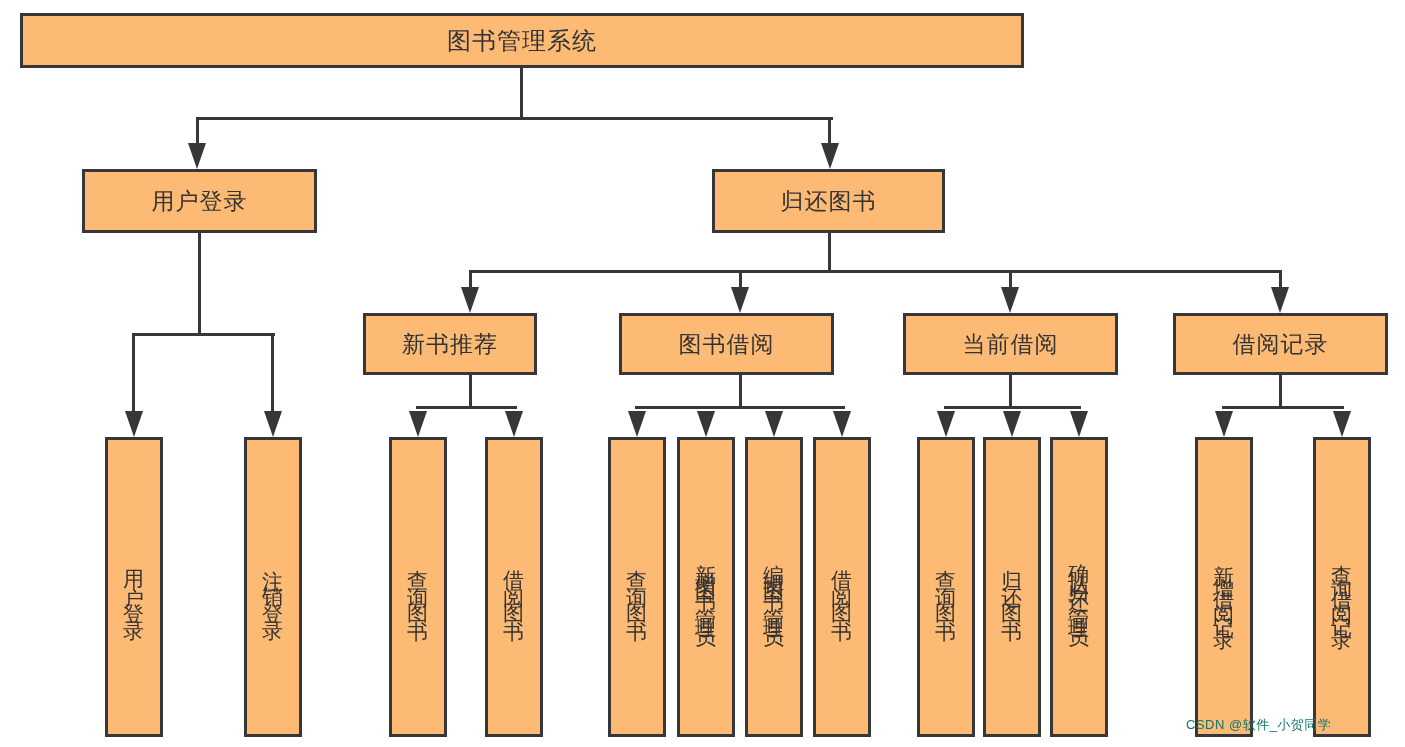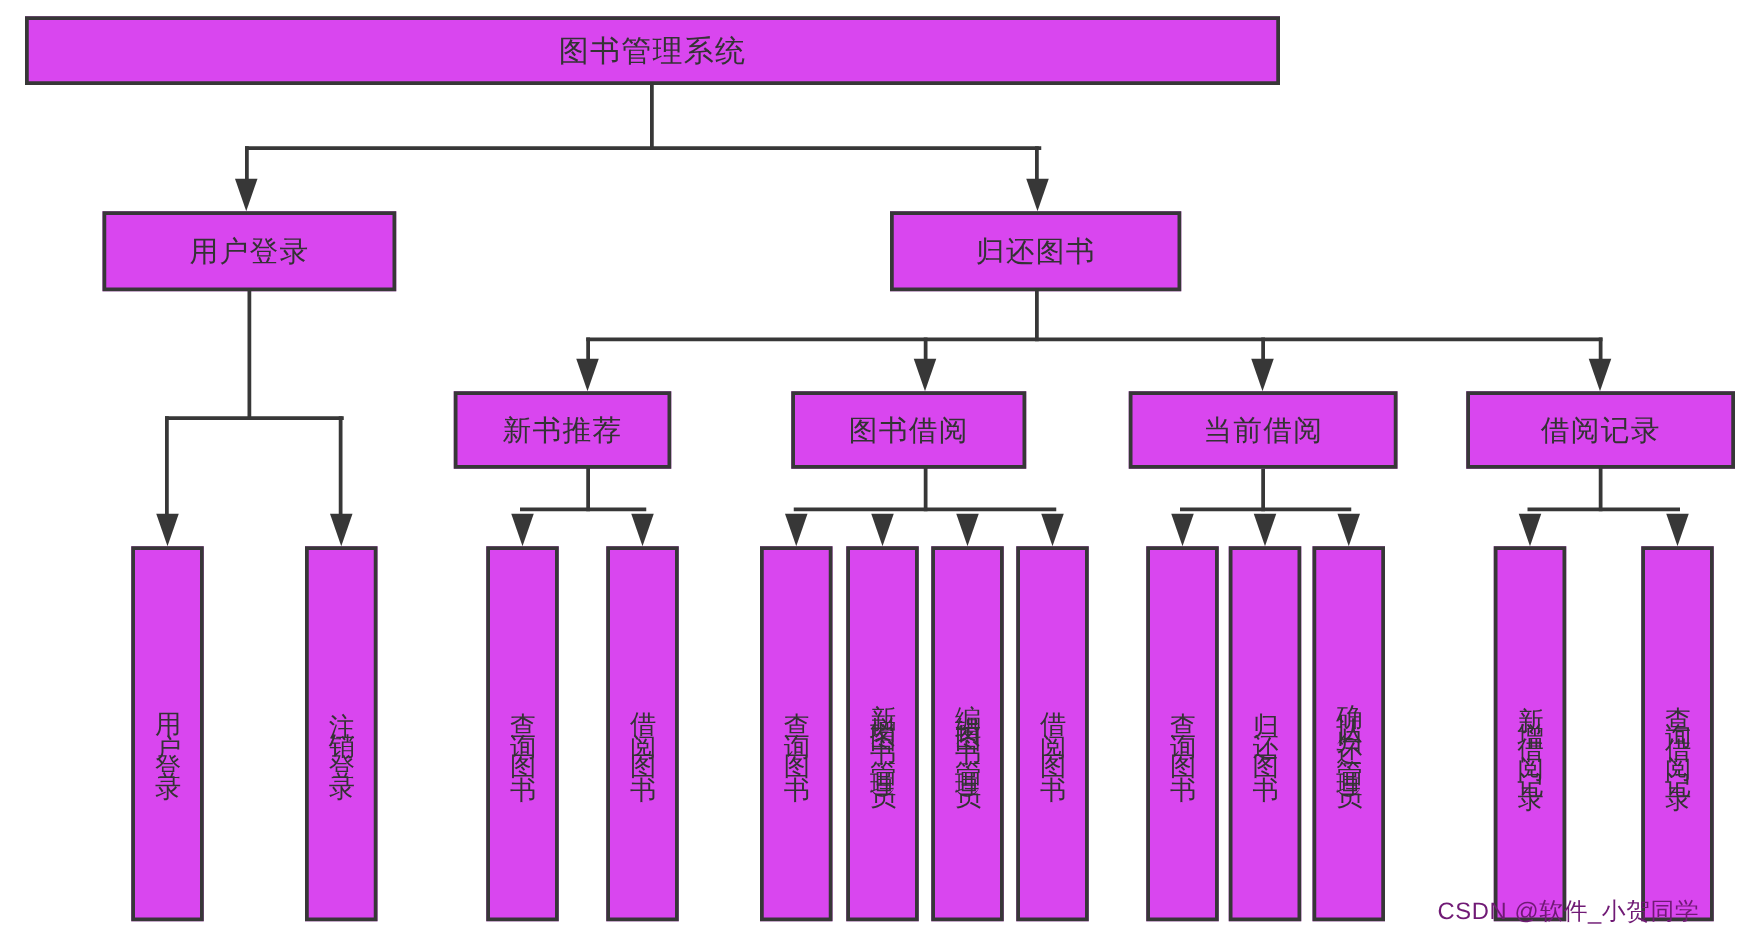--- a/index.html
+++ b/index.html
@@ -1,21 +1,21 @@
 <!DOCTYPE html>
 <html><head>
 <meta charset="utf-8">
 <style>
   html,body{margin:0;padding:0;background:#fff;}
   .canvas{
     position:relative;width:1405px;height:747px;background:#ffffff;
     font-family:"Liberation Sans",sans-serif;overflow:hidden;
   }
   .box{
-    position:absolute;box-sizing:border-box;background:#d946ef;
+    position:absolute;box-sizing:border-box;background:#fdba74;
     border:3px solid #373737;display:flex;align-items:center;justify-content:center;
     color:#333333;
   }
   .hnode span{font-size:23px;letter-spacing:1px;white-space:nowrap;}
   .root span{font-size:24px;letter-spacing:1px;}
   .leaf span{
     writing-mode:vertical-lr;text-orientation:mixed;
     font-size:21px;color:#333333;line-height:1;
   }
   .sp4{letter-spacing:17px;}
@@ -23,22 +23,22 @@
   .sp9{letter-spacing:9px;}
   .vline,.hline{position:absolute;background:#373737;}
   .vline{width:3px;}
   .hline{height:3px;}
   .arrow{
     position:absolute;width:0;height:0;
     border-left:9px solid transparent;border-right:9px solid transparent;
     border-top:26px solid #373737;
   }
   .watermark{
-    position:absolute;left:1150px;top:716px;font-size:19px;
-    color:#701a75;letter-spacing:.5px;white-space:nowrap;
+    position:absolute;left:1186px;top:716px;font-size:13px;
+    color:#0f766e;letter-spacing:.5px;white-space:nowrap;
   }
 </style>
 </head>
 <body>
 
 <div class="canvas">
 
   <div class="box root" style="left:20px;top:13px;width:1004px;height:55px">
     <span>图书管理系统</span>
   </div>
@@ -46,21 +46,21 @@
   <div class="box hnode" style="left:82px;top:169px;width:235px;height:64px">
     <span>用户登录</span>
   </div>
   <div class="box hnode" style="left:712px;top:169px;width:233px;height:64px">
     <span>归还图书</span>
   </div>
 
   <div class="box hnode" style="left:363px;top:313px;width:174px;height:62px">
     <span>新书推荐</span>
   </div>
-  <div class="box hnode" style="left:633px;top:313px;width:188px;height:62px">
+  <div class="box hnode" style="left:619px;top:313px;width:215px;height:62px">
     <span>图书借阅</span>
   </div>
   <div class="box hnode" style="left:1173px;top:313px;width:215px;height:62px">
     <span>借阅记录</span>
   </div>
   <div class="box hnode" style="left:903px;top:313px;width:215px;height:62px">
     <span>当前借阅</span>
   </div>
 
   <div class="box leaf" style="left:105px;top:437px;width:58px;height:300px">

